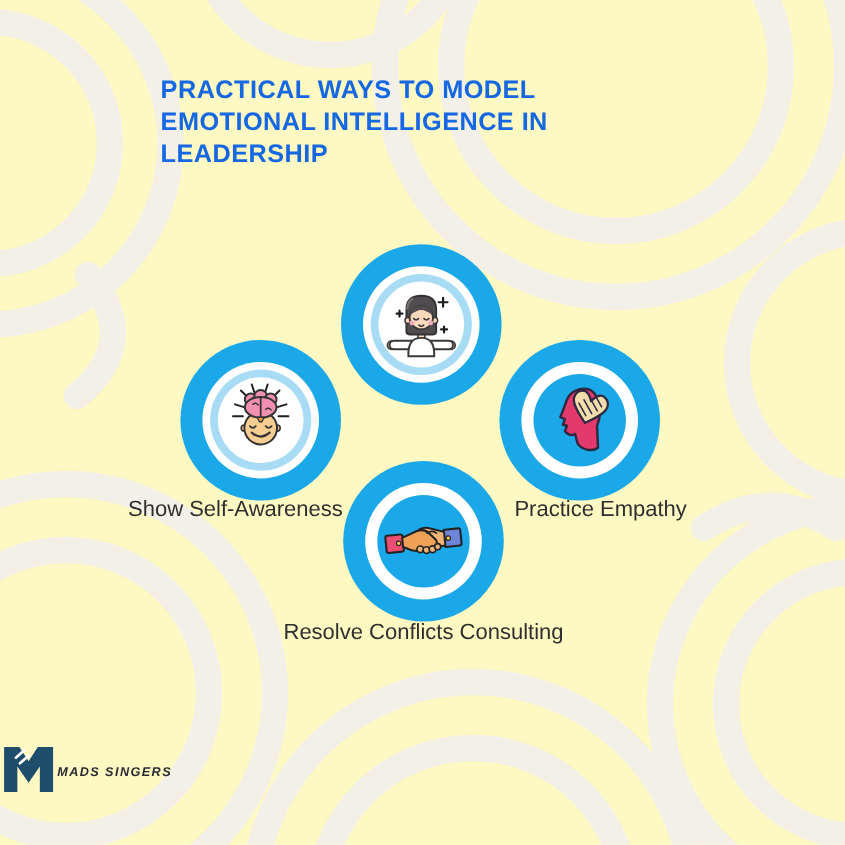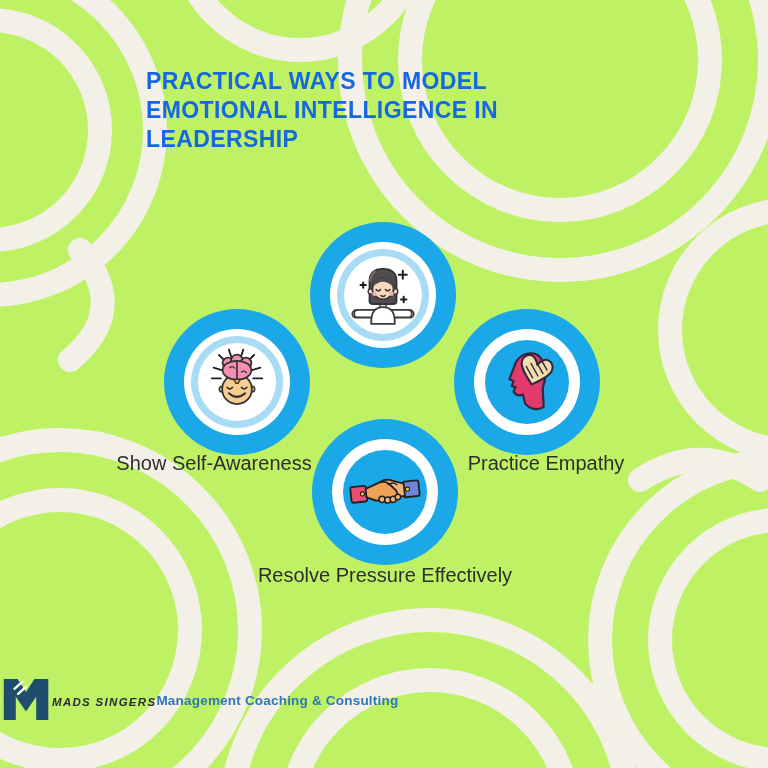--- a/index.html
+++ b/index.html
@@ -1,18 +1,18 @@
 <!DOCTYPE html>
 <html><head>
 <meta charset="utf-8">
 <style>
   html,body { margin:0; padding:0; }
   .canvas {
     position:relative; width:768px; height:768px; overflow:hidden;
-    background:#bef264;
+    background:#fef9c3;
     font-family:"Liberation Sans", sans-serif;
   }
   .bg-pattern { position:absolute; inset:0; z-index:0; }
   .title {
     position:absolute; left:146px; top:52px; width:478px; z-index:2;
     font-size:23px; font-weight:bold; letter-spacing:0.4px; line-height:1.25;
     color:#1667E2; text-transform:uppercase;
   }
   .node-label {
     position:absolute; z-index:2; transform:translateX(-50%);
@@ -77,21 +77,21 @@
       <circle cx="780" cy="640" r="180"></circle>
       <path d="M640,480 q60,-40 120,0"></path>
       <path d="M80,250 q50,60 -10,110"></path>
     </g>
   </svg>
 
   <h1 class="title">Practical Ways to Model Emotional Intelligence in Leadership</h1>
 
   <div class="node-label label-right">Practice Empathy</div>
   <div class="node-label label-left">Show Self-Awareness</div>
-  <div class="node-label label-bottom">Resolve Pressure Effectively</div>
+  <div class="node-label label-bottom">Resolve Conflicts Consulting</div>
 
   <div class="badge badge-top">
     <div class="badge-ring">
       <div class="badge-center white">
         <svg class="icon-svg" width="72" height="72" viewBox="0 0 80 80">
 
           <g stroke="#1D1D1D" stroke-width="2.2" stroke-linecap="round">
             <path d="M62,13 v9 M57.5,17.5 h9"></path>
             <path d="M18,26 v6 M15,29 h6"></path>
             <path d="M63,42 v6 M60,45 h6"></path>
@@ -213,16 +213,15 @@
 
   <div class="footer">
     <svg width="52" height="47" viewBox="0 0 56 50">
       <path d="M4,3 H19 L28,17 L37,3 H52 V47 H39 V22 L28,38 L17,22 V47 H4 Z" fill="#1F4E6C"></path>
       <g stroke="#FFFFFF" stroke-width="2.6" stroke-linecap="round">
         <path d="M15.5,13.5 L24,6"></path>
         <path d="M19.5,19 L28,11.5"></path>
       </g>
     </svg>
     <div class="brand-name">MADS SINGERS</div>
-    <div class="brand-tagline">Management Coaching &amp; Consulting</div>
   </div>
 
 </div>
 
 </body></html>

